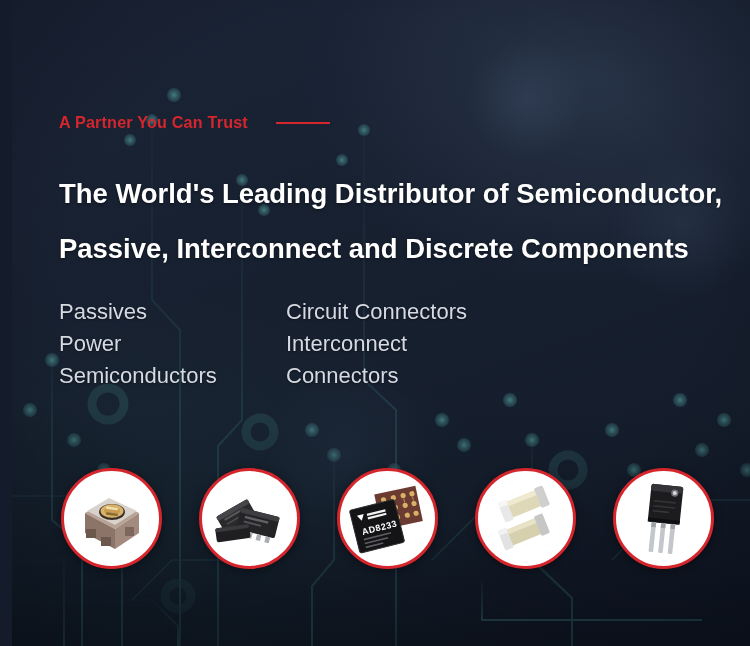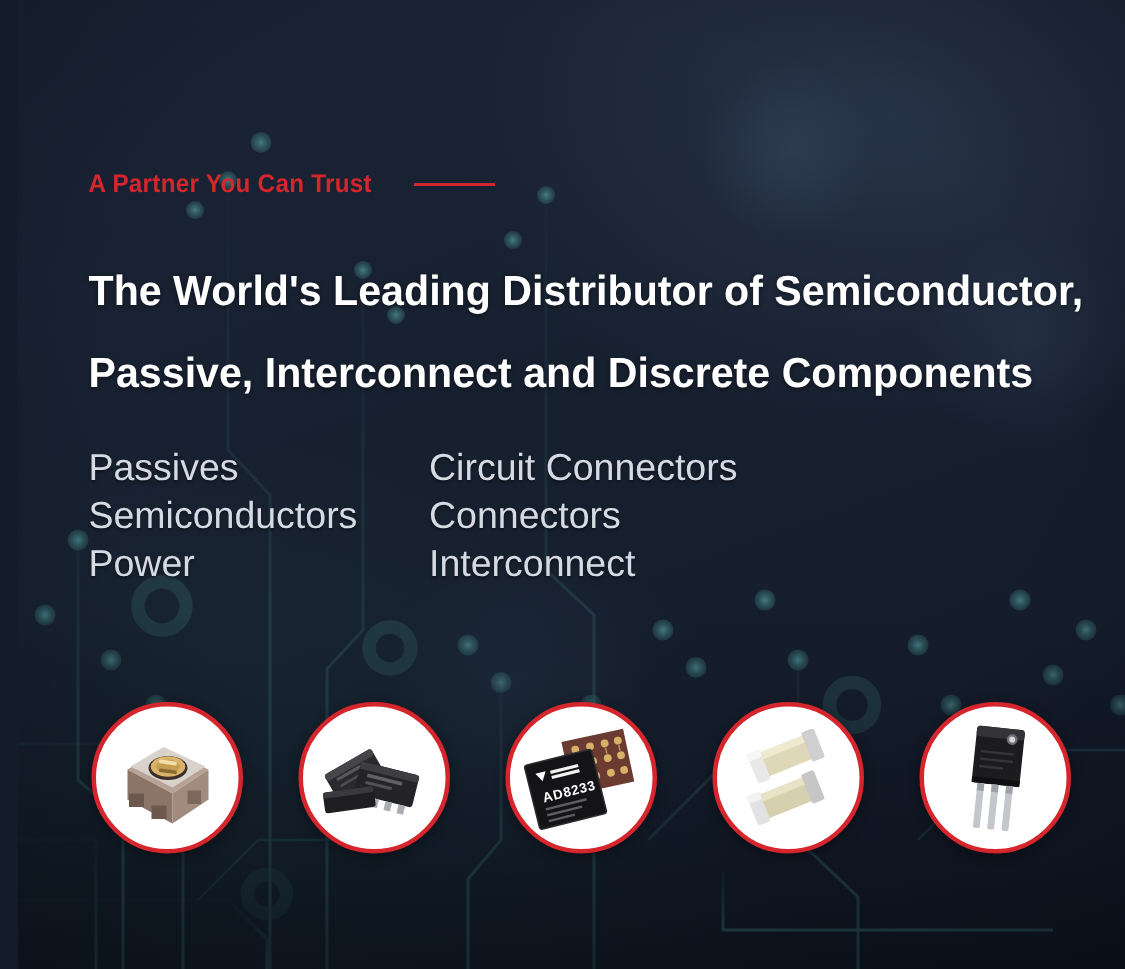--- a/index.html
+++ b/index.html
@@ -63,21 +63,21 @@
   #headline span { display:block; white-space:nowrap; }
 
   #category-cols {
     position:absolute; left:47px; top:296px;
     display:flex; gap:0;
   }
   .cat-col { display:flex; flex-direction:column; }
   .cat-col.col-0 { width:227px; }
   .cat-item {
     color:#d6dae2;
-    font-size:25px; font-weight:normal;
+    font-size:22px; font-weight:normal;
     line-height:32px;
     white-space:nowrap;
     text-shadow:0 1px 2px rgba(0,0,0,0.4);
   }
 
   
   #product-row {
     position:absolute; left:0; top:468px;
     width:750px; height:102px;
     display:flex; justify-content:center; gap:37px;
@@ -216,27 +216,27 @@
     </div>
 
     <h1 id="headline">
       <span>The World's Leading Distributor of Semiconductor,</span>
       <span>Passive, Interconnect and Discrete Components</span>
     </h1>
 
     <div id="category-cols">
       <div class="cat-col col-0">
         <div class="cat-item">Passives</div>
+        <div class="cat-item">Power</div>
         <div class="cat-item">Semiconductors</div>
-        <div class="cat-item">Power</div>
       </div>
       <div class="cat-col col-1">
         <div class="cat-item">Circuit Connectors</div>
+        <div class="cat-item">Interconnect</div>
         <div class="cat-item">Connectors</div>
-        <div class="cat-item">Interconnect</div>
       </div>
     </div>
 
     <div id="product-row">
 
       <div class="product-circle">
         <div class="thumb">
           <svg width="72" height="64" viewBox="0 0 72 64">
             <polygon points="10,26 34,12 64,26 40,42" fill="#b8a295"></polygon>
             <polygon points="10,26 10,46 40,62 40,42" fill="#8d7468"></polygon>

